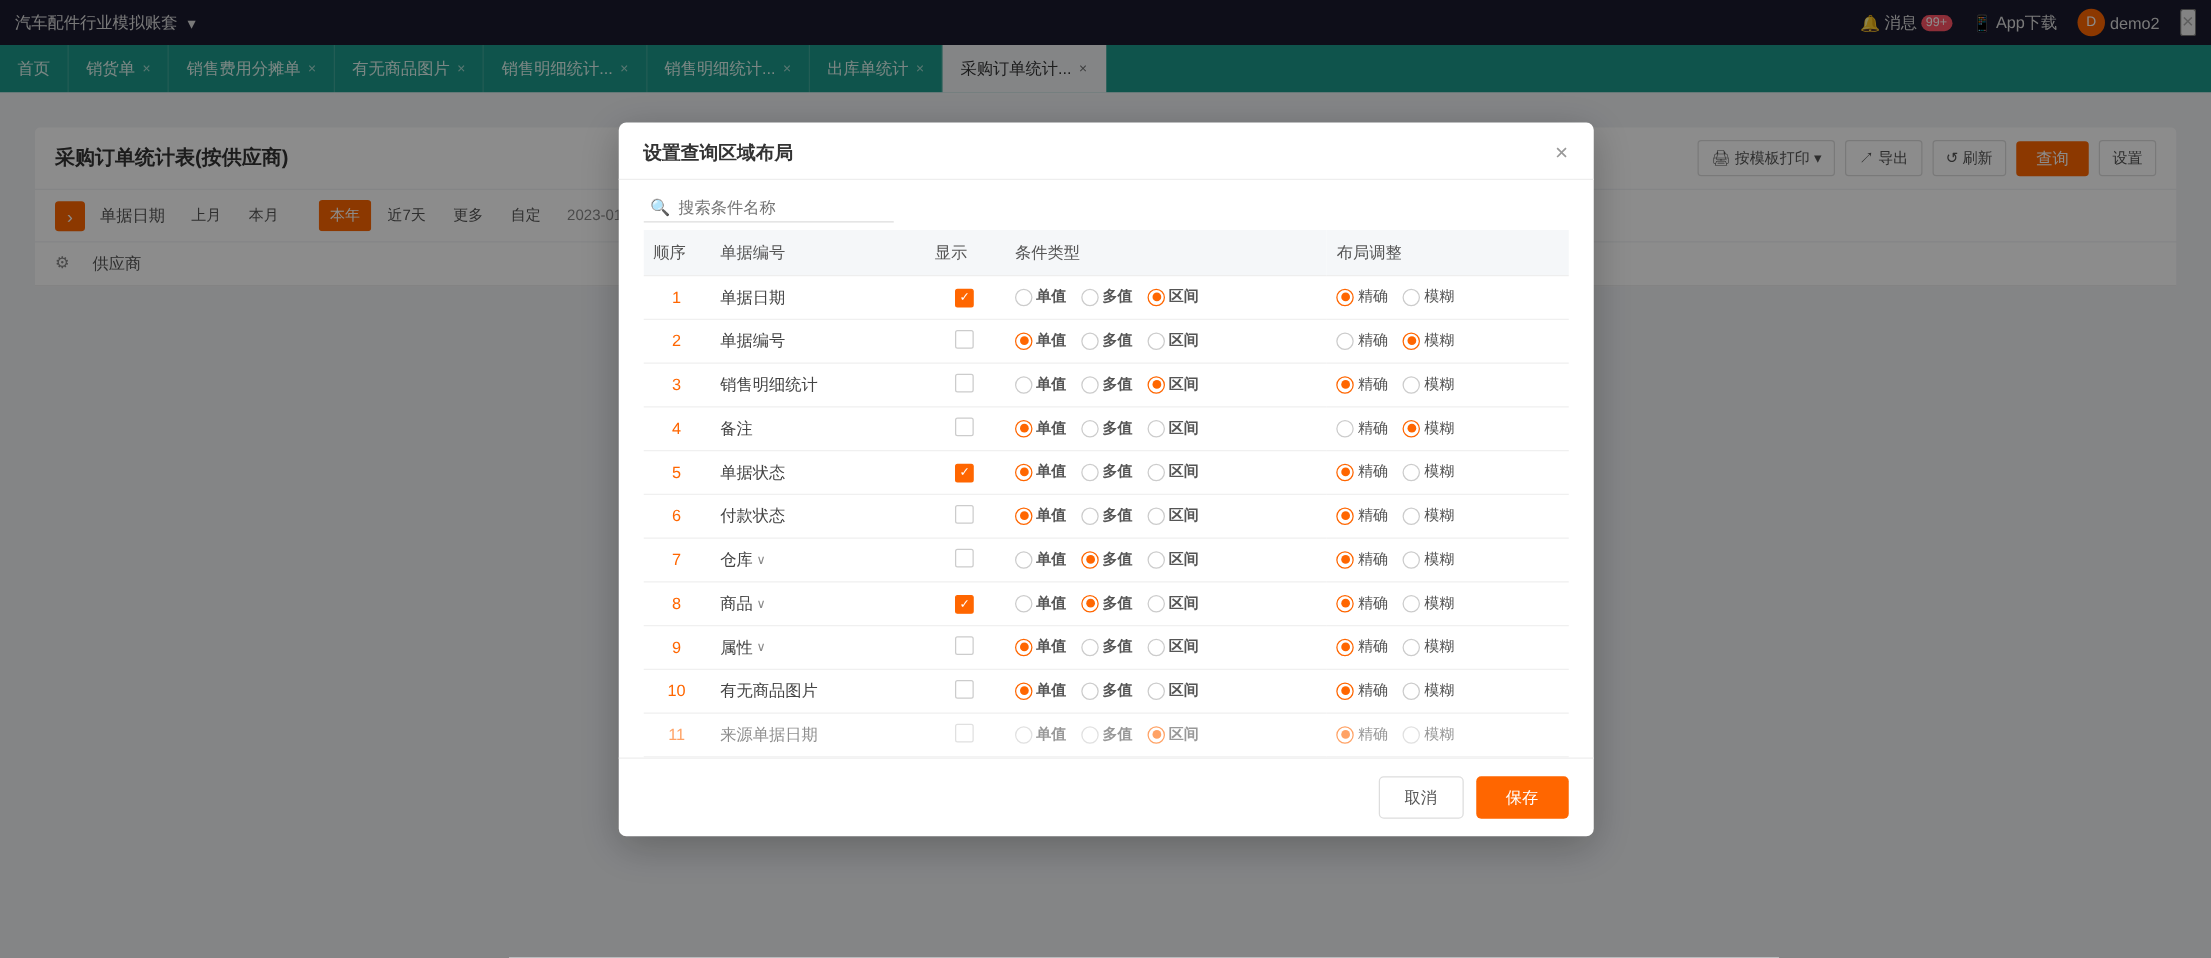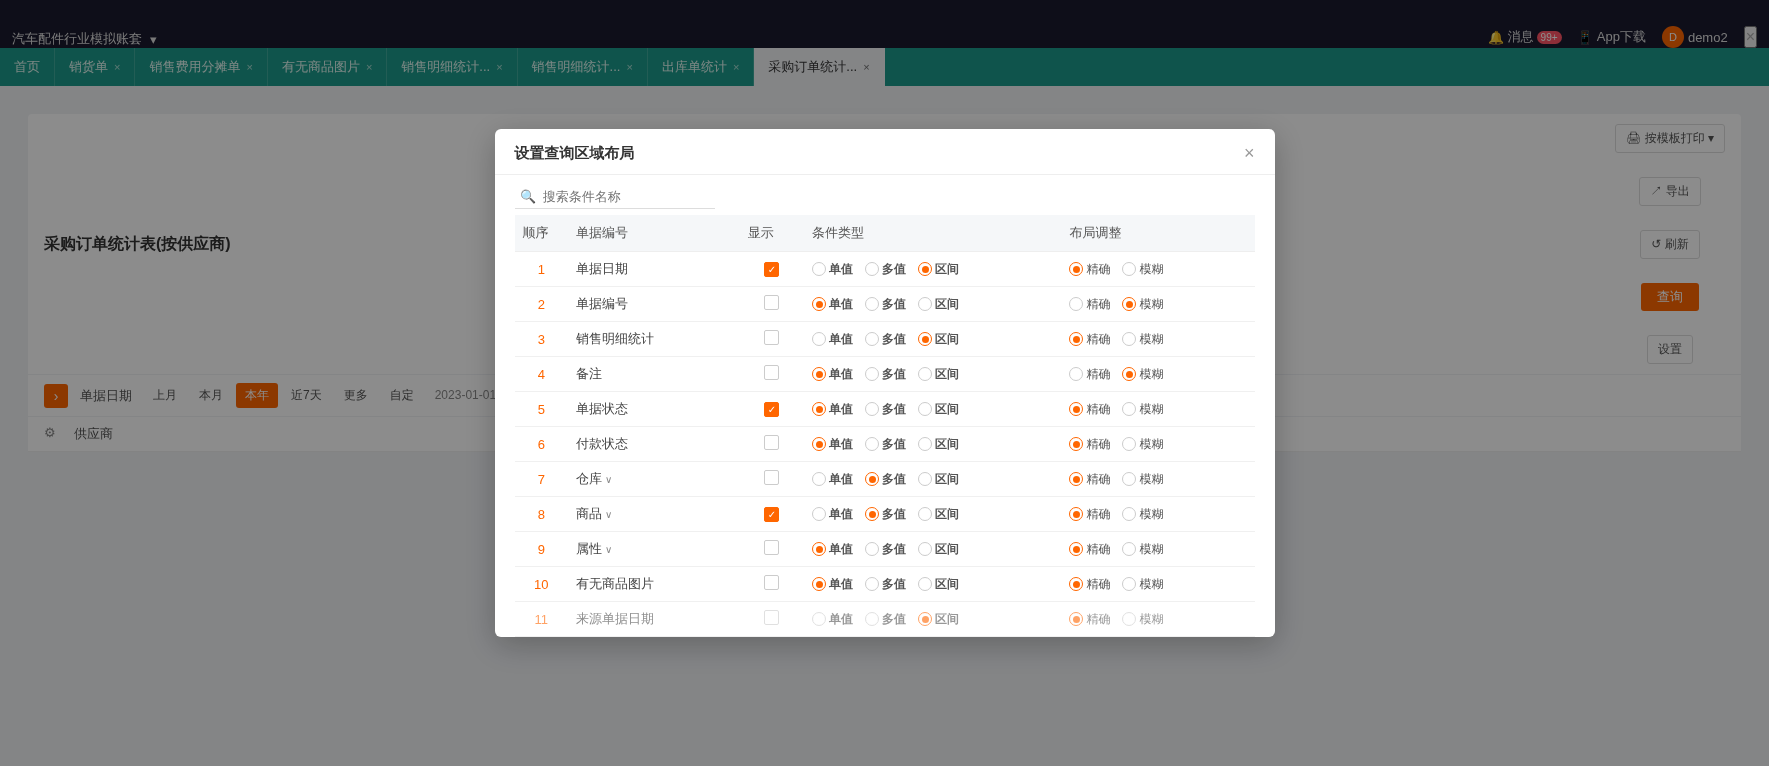--- a/index.html
+++ b/index.html
@@ -1,23 +1,23 @@
 <!DOCTYPE html>
 <html><head>
   <meta charset="utf-8">
   <style>
     * { box-sizing: border-box; margin: 0; padding: 0; }
     body { font-family: 'Microsoft YaHei', Arial, sans-serif; font-size: 13px; background: #f0f2f5; overflow: hidden; }
 
     
     .top-bar {
-      height: 48px;
+      height: 36px;
       background: #1a1a2e;
       display: flex;
-      align-items: flex-end;
+      align-items: center;
       padding: 0 12px;
       color: #ccc;
       justify-content: space-between;
     }
     .top-bar-left { display: flex; align-items: center; gap: 8px; font-size: 13px; color: #ddd; }
     .top-bar-right { display: flex; align-items: center; gap: 16px; font-size: 13px; color: #ddd; }
     .top-bar-right .badge { background: #f56; color: #fff; border-radius: 8px; padding: 1px 4px; font-size: 10px; }
     .close-top { color: #aaa; font-size: 16px; cursor: pointer; }
 
     
@@ -53,21 +53,21 @@
     .page-header {
       background: #fff;
       padding: 10px 16px;
       border-radius: 4px 4px 0 0;
       display: flex;
       align-items: center;
       justify-content: space-between;
       margin-bottom: 1px;
     }
     .page-title { font-size: 16px; font-weight: bold; color: #333; }
-    .header-actions { display: flex; gap: 24px; align-items: center; flex-direction: column; }
+    .header-actions { display: flex; gap: 8px; align-items: center; }
     .btn-template { background: #fff; border: 1px solid #ddd; padding: 5px 10px; border-radius: 3px; cursor: pointer; color: #555; font-size: 12px; }
     .btn-export { background: #fff; border: 1px solid #ddd; padding: 5px 10px; border-radius: 3px; cursor: pointer; color: #555; font-size: 12px; }
     .btn-refresh { background: #fff; border: 1px solid #ddd; padding: 5px 10px; border-radius: 3px; cursor: pointer; color: #555; font-size: 12px; }
     .btn-query { background: #f60; border: none; padding: 5px 16px; border-radius: 3px; cursor: pointer; color: #fff; font-size: 13px; }
     .btn-settings-sm { background: #fff; border: 1px solid #ddd; padding: 5px 10px; border-radius: 3px; cursor: pointer; color: #555; font-size: 12px; }
 
     
     .filter-bar {
       background: #fff;
       padding: 8px 16px;
@@ -268,21 +268,21 @@
       </button>
     </div>
   </div>
 
   <div class="filter-bar">
     <button class="toggle-btn">›</button>
     <span class="filter-label">单据日期</span>
     <div class="date-chips">
       <span class="chip">上月</span>
       <span class="chip">本月</span>
-      <span class="chip active" style="background:#f60;color:#fff;">本年</span>
+      <span class="chip active" style="background:#f60;color:#fff;margin-left:19px;">本年</span>
       <span class="chip">近7天</span>
       <span class="chip">更多</span>
       <span class="chip">自定</span>
     </div>
     <span class="date-range-text">2023-01-01 至 2023-12-31</span>
   </div>
 
   <div class="table-area">
     <div class="table-header-row">
       <div class="th-gear">⚙</div>
@@ -740,14 +740,18 @@
       <span class="custom-radio" style="border:1px solid #ccc;display:inline-flex;align-items:center;justify-content:center;"></span>
       <span class="radio-label">模糊</span>
     </span>
   </span>
               </td>
             </tr>
           </tbody>
       </table>
     </div>
 
+    <div class="dialog-footer">
+      <button class="btn-cancel">取消</button>
+      <button class="btn-save">保存</button>
+    </div>
   </div>
 </div>
 
 </body></html>

